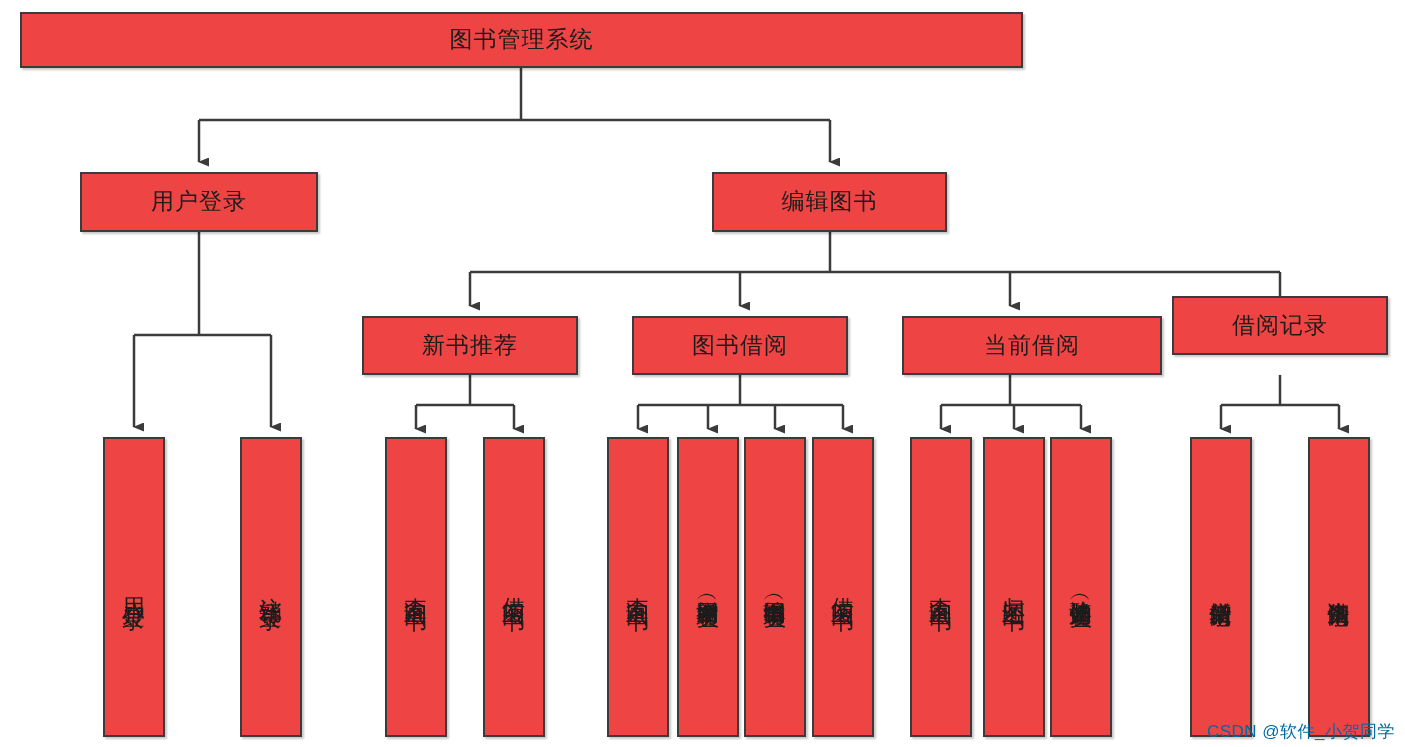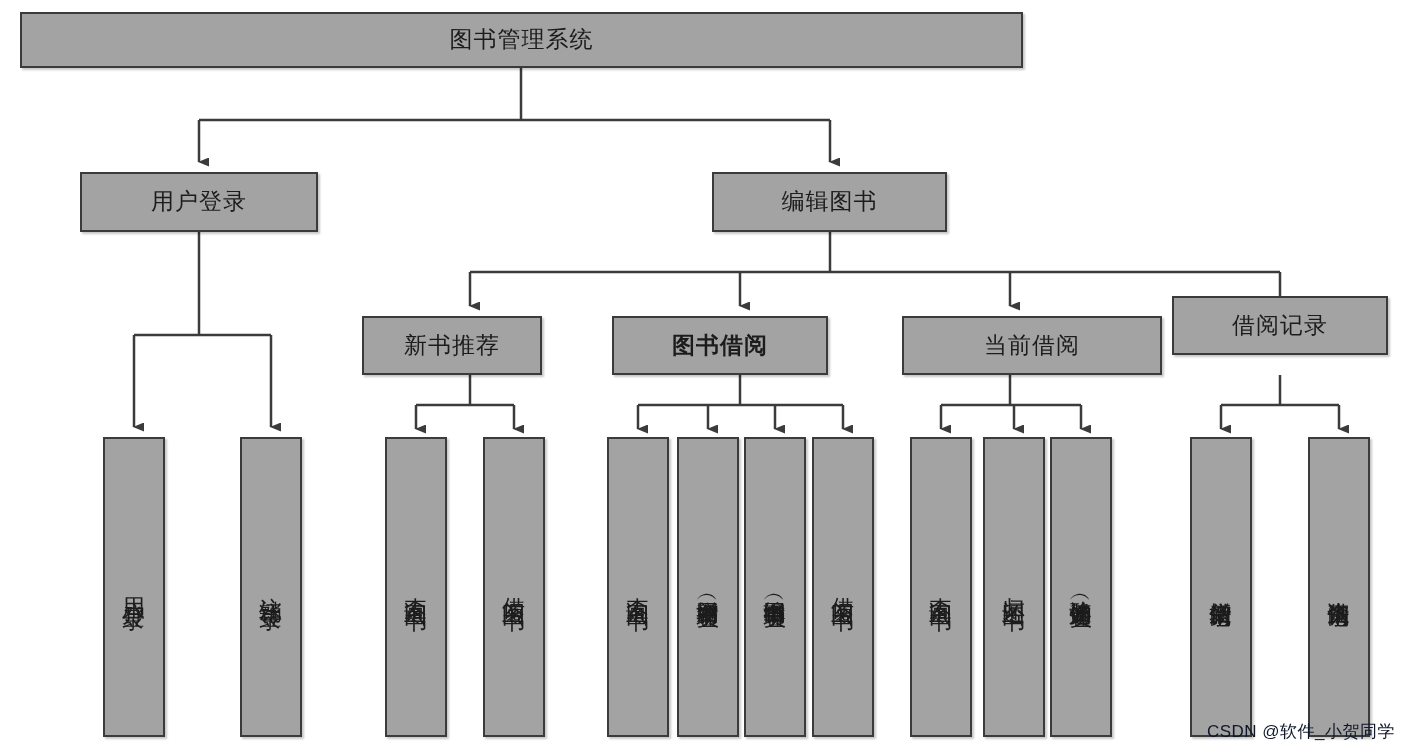--- a/index.html
+++ b/index.html
@@ -23,21 +23,21 @@
     position: absolute;
     left: 0;
     top: 0;
     width: 1405px;
     height: 747px;
     pointer-events: none;
   }
   .node {
     position: absolute;
     box-sizing: border-box;
-    background: #a3a3a3;
+    background: #ef4444;
     border: 2px solid #3b3b3b;
     box-shadow: 2px 2px 2px rgba(0,0,0,0.22);
     display: flex;
     align-items: center;
     justify-content: center;
     color: #1c1c1c;
     cursor: default;
   }
   .node.horizontal {
     font-size: 23px;
@@ -61,21 +61,21 @@
   }
   .node.vertical.tight {
     font-size: 22px;
     letter-spacing: 1px;
   }
   .watermark {
     position: absolute;
     right: 10px;
     bottom: 4px;
     font-size: 17px;
-    color: #0f172a;
+    color: #0369a1;
     letter-spacing: 0.5px;
     white-space: nowrap;
     user-select: none;
   }
 </style>
 </head>
 <body>
 
 <div id="diagram-root">
 
@@ -134,24 +134,24 @@
     <span class="label">图书管理系统</span>
   </div>
 
   <div class="node horizontal" style="left:80px; top:172px; width:238px; height:60px;">
     <span class="label">用户登录</span>
   </div>
   <div class="node horizontal" style="left:712px; top:172px; width:235px; height:60px;">
     <span class="label">编辑图书</span>
   </div>
 
-  <div class="node horizontal" style="left:362px; top:316px; width:180px; height:59px;justify-content:center;">
+  <div class="node horizontal" style="left:362px; top:316px; width:216px; height:59px;justify-content:center;">
     <span class="label">新书推荐</span>
   </div>
-  <div class="node horizontal" style="left:612px; top:316px; width:216px; height:59px;font-weight:bold;">
+  <div class="node horizontal" style="left:632px; top:316px; width:216px; height:59px;">
     <span class="label">图书借阅</span>
   </div>
   <div class="node horizontal" style="left:902px; top:316px; width:260px; height:59px;">
     <span class="label">当前借阅</span>
   </div>
   <div class="node horizontal" style="left:1172px; top:296px; width:216px; height:59px;text-align:right;">
     <span class="label">借阅记录</span>
   </div>
 
   <div class="node vertical" style="left:103px; top:437px; width:62px; height:300px;">

